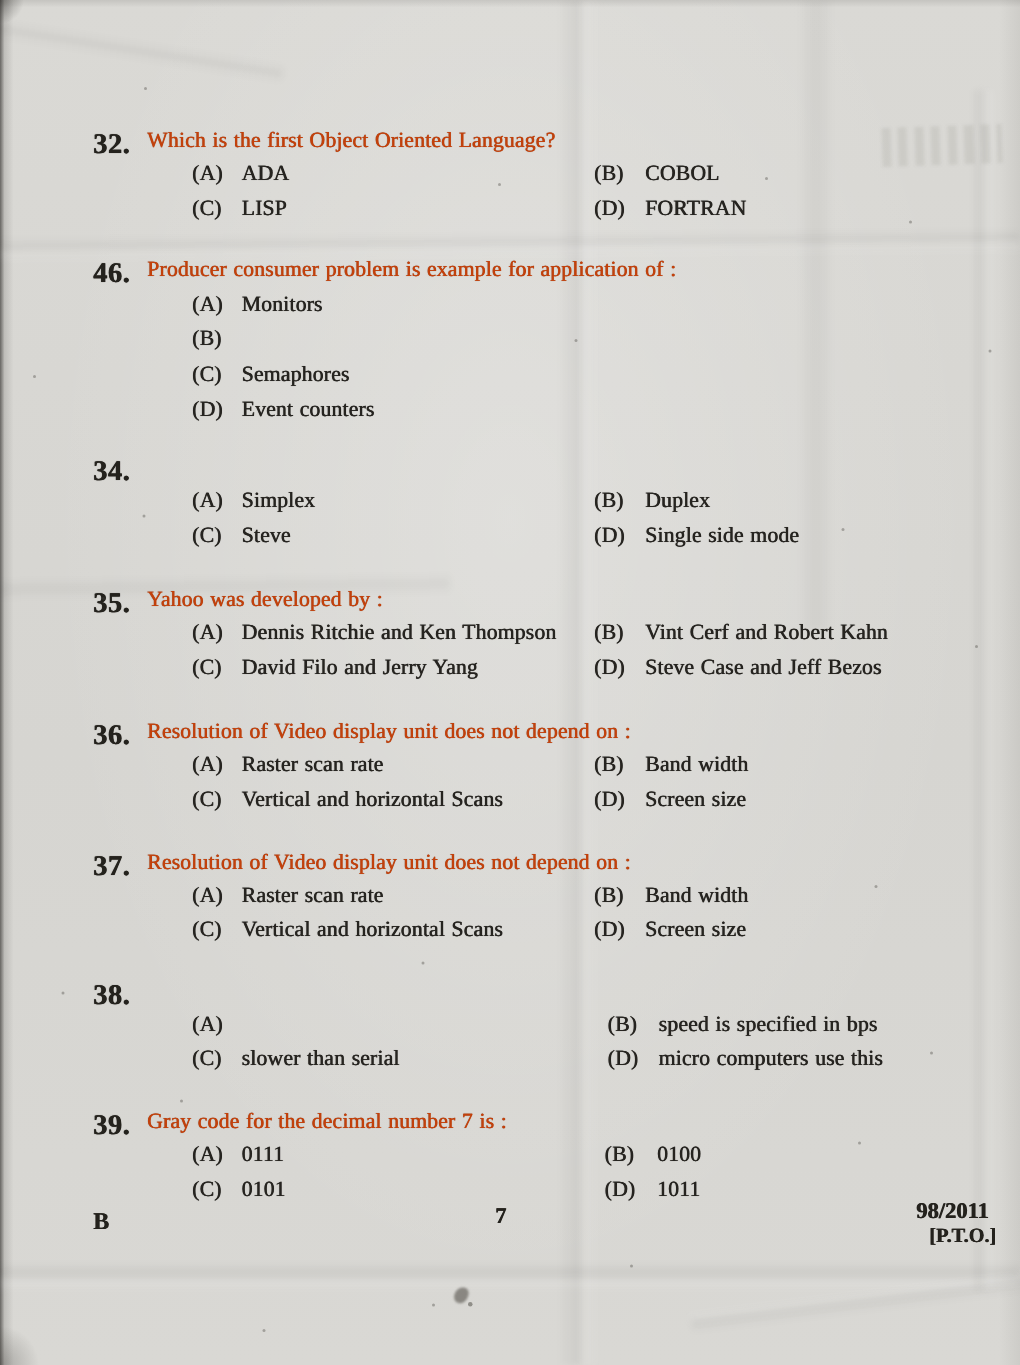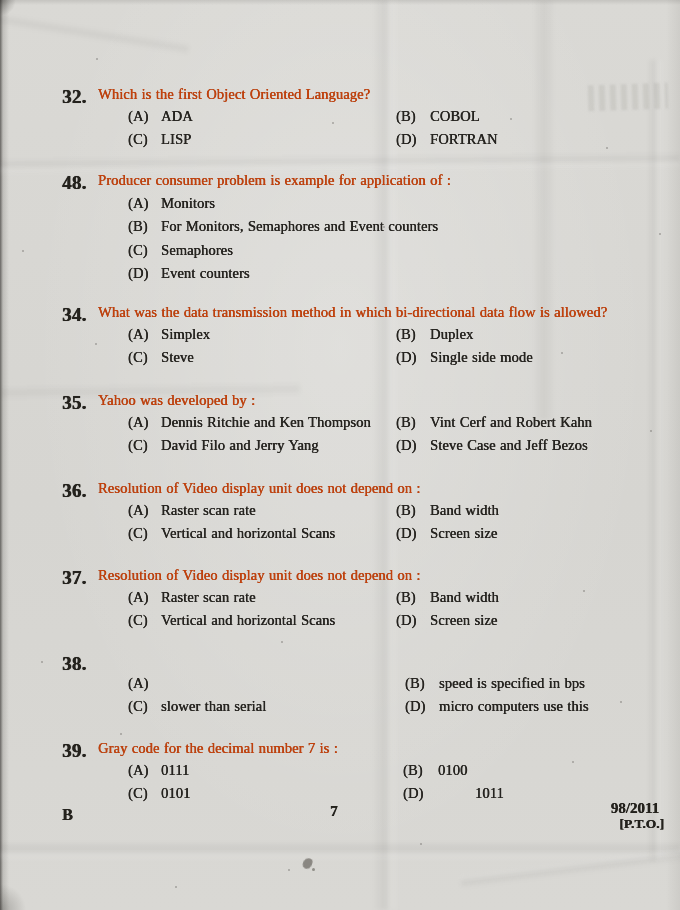--- a/index.html
+++ b/index.html
@@ -70,34 +70,32 @@
       <span class="olabel" style="left: 128px; top: 22px;">(A)</span>
       <span class="otext" style="left: 161px; top: 22px;">ADA</span>
       <span class="olabel" style="left: 396px; top: 22px;">(B)</span>
       <span class="otext" style="left: 430px; top: 22px;">COBOL</span>
       <span class="olabel" style="left: 128px; top: 45px;">(C)</span>
       <span class="otext" style="left: 161px; top: 45px;">LISP</span>
       <span class="olabel" style="left: 396px; top: 45px;">(D)</span>
       <span class="otext" style="left: 430px; top: 45px;">FORTRAN</span>
     </section>
     <section class="question" style="top: 172px;">
-      <span class="qnum" style="left: 62px;">48.</span>
+      <span class="qnum" style="left: 62px;">46.</span>
       <span class="qtext" style="left: 98px;">Producer consumer problem is example for application of :</span>
       <span class="olabel" style="left: 128px; top: 23px;">(A)</span>
       <span class="otext" style="left: 161px; top: 23px;">Monitors</span>
       <span class="olabel" style="left: 128px; top: 46px;">(B)</span>
-      <span class="otext" style="left: 161px; top: 46px;">For Monitors, Semaphores and Event counters</span>
       <span class="olabel" style="left: 128px; top: 70px;">(C)</span>
       <span class="otext" style="left: 161px; top: 70px;">Semaphores</span>
       <span class="olabel" style="left: 128px; top: 93px;">(D)</span>
       <span class="otext" style="left: 161px; top: 93px;">Event counters</span>
     </section>
     <section class="question" style="top: 304px;">
       <span class="qnum" style="left: 62px;">34.</span>
-      <span class="qtext" style="left: 98px;">What was the data transmission method in which bi-directional data flow is allowed?</span>
       <span class="olabel" style="left: 128px; top: 22px;">(A)</span>
       <span class="otext" style="left: 161px; top: 22px;">Simplex</span>
       <span class="olabel" style="left: 396px; top: 22px;">(B)</span>
       <span class="otext" style="left: 430px; top: 22px;">Duplex</span>
       <span class="olabel" style="left: 128px; top: 45px;">(C)</span>
       <span class="otext" style="left: 161px; top: 45px;">Steve</span>
       <span class="olabel" style="left: 396px; top: 45px;">(D)</span>
       <span class="otext" style="left: 430px; top: 45px;">Single side mode</span>
     </section>
     <section class="question" style="top: 392px;">
@@ -149,21 +147,21 @@
     <section class="question" style="top: 740px;">
       <span class="qnum" style="left: 62px;">39.</span>
       <span class="qtext" style="left: 98px;">Gray code for the decimal number 7 is :</span>
       <span class="olabel" style="left: 128px; top: 22px;">(A)</span>
       <span class="otext" style="left: 161px; top: 22px;">0111</span>
       <span class="olabel" style="left: 403px; top: 22px;">(B)</span>
       <span class="otext" style="left: 438px; top: 22px;">0100</span>
       <span class="olabel" style="left: 128px; top: 45px;">(C)</span>
       <span class="otext" style="left: 161px; top: 45px;">0101</span>
       <span class="olabel" style="left: 403px; top: 45px;">(D)</span>
-      <span class="otext" style="left: 438px; top: 45px; margin-left: 37px;">1011</span>
+      <span class="otext" style="left: 438px; top: 45px;">1011</span>
     </section>
   </div>
 
 <div class="footer-b">B</div>
 <div class="footer-page">7</div>
 <div class="footer-code">98/2011</div>
 <div class="footer-pto">[P.T.O.]</div>
 
 <div class="speck" style="left: 96px; top: 58px;"></div>
 <div class="speck" style="left: 22px; top: 250px;"></div>

